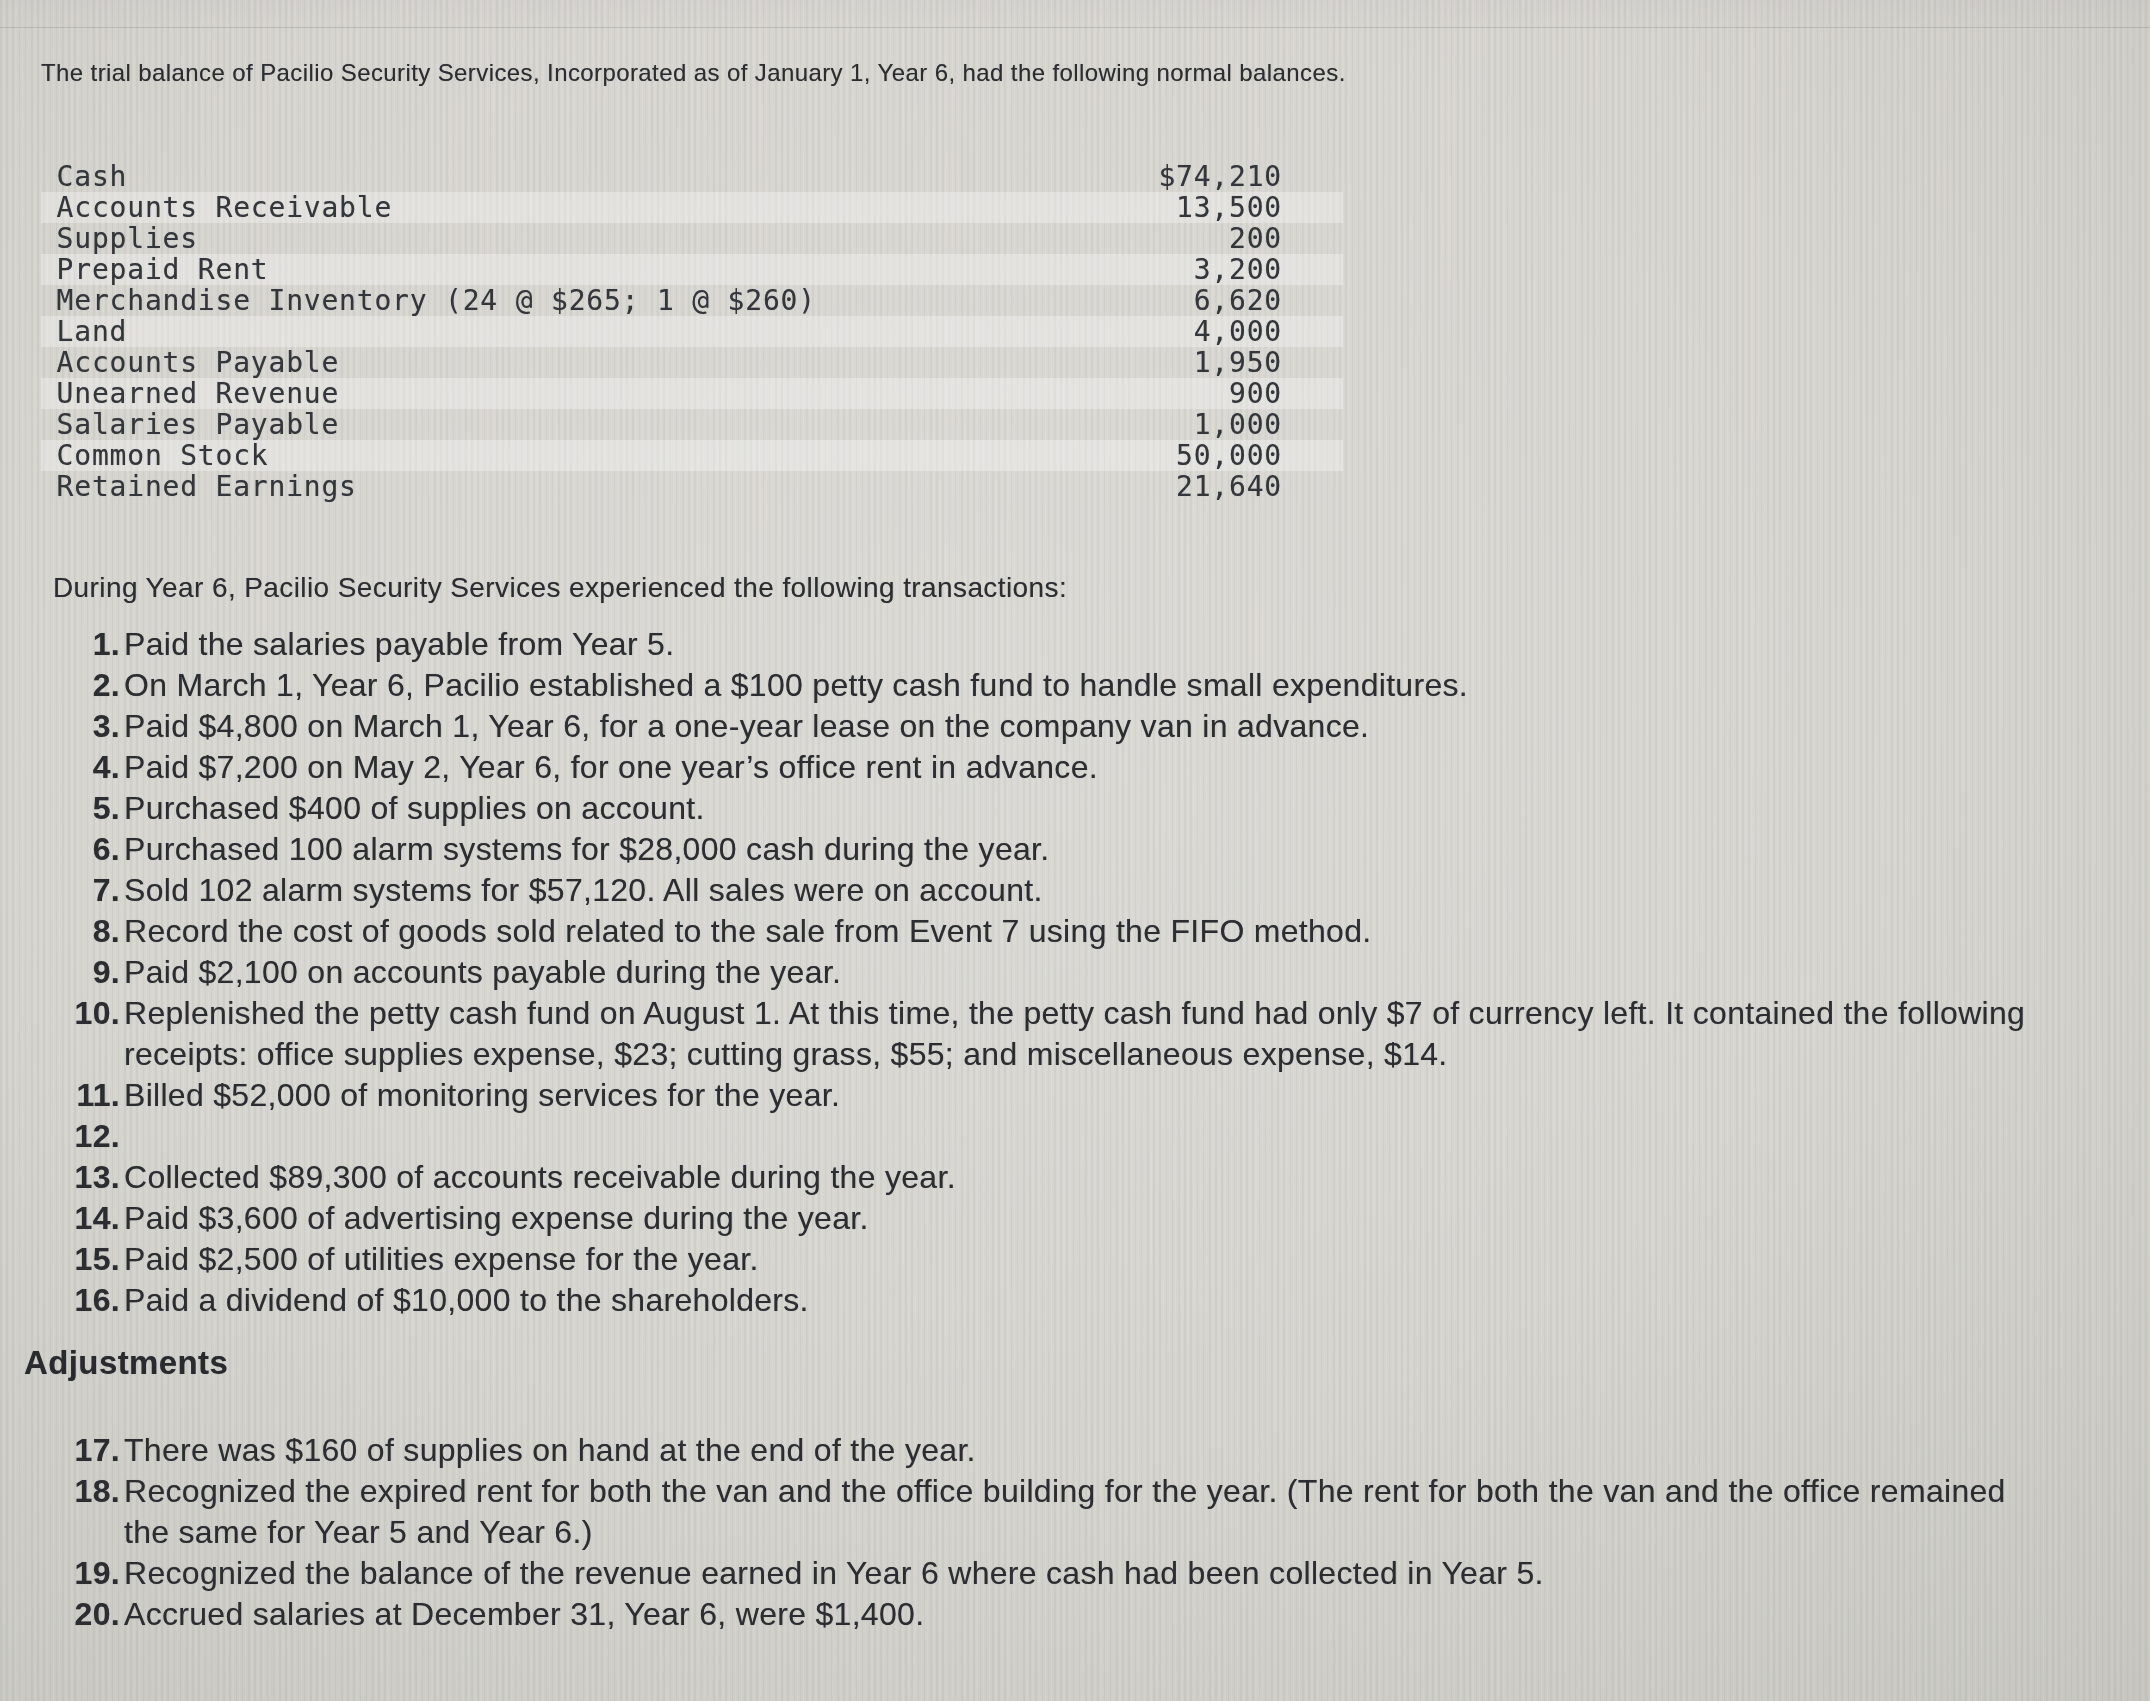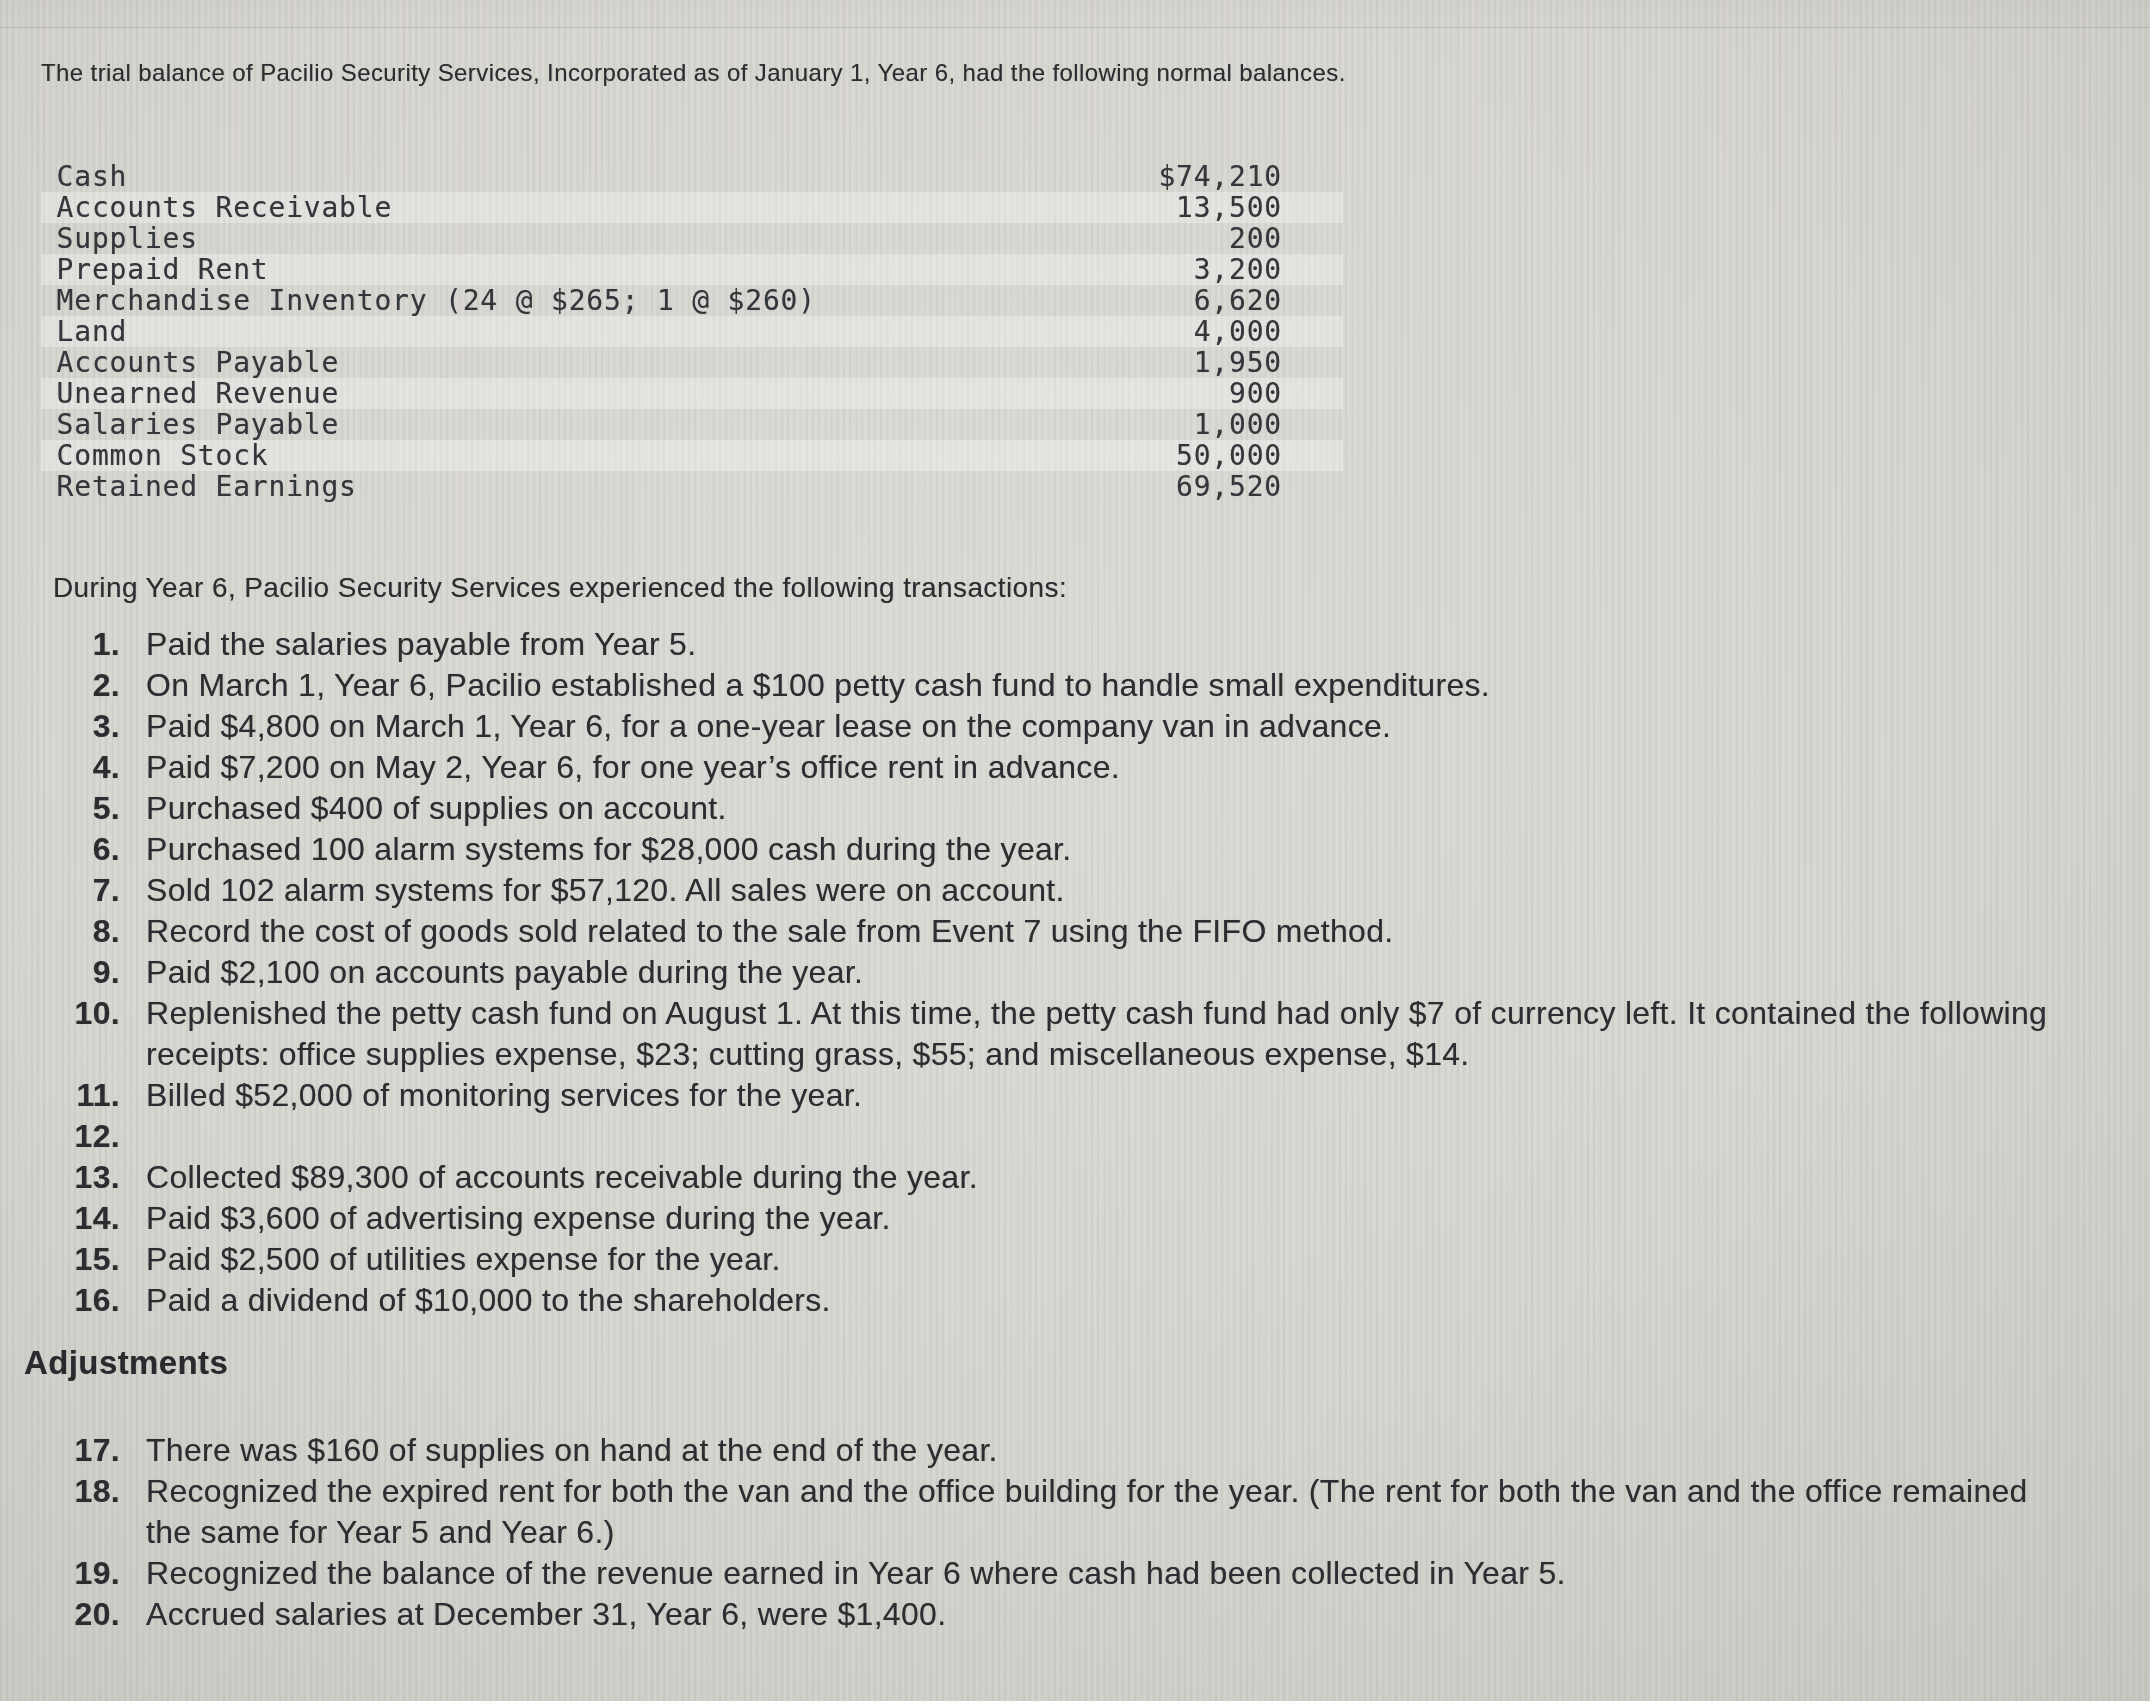--- a/index.html
+++ b/index.html
@@ -42,21 +42,21 @@
   .tx-intro{
     position:absolute;left:37px;top:551px;width:2076px;
     font-size:28px;line-height:41px;letter-spacing:0.4px;margin:16px;
   }
 
   .numlist{position:absolute;left:37px;margin:0;padding:0;list-style:none;width:2045px;}
   .numlist.transactions{top:624px;}
   .numlist.adjustments-list{top:1430px;}
   .numlist li{display:flex;align-items:flex-start;font-size:32px;line-height:41px;letter-spacing:0.3px;}
   .numlist .num{flex:0 0 83px;text-align:right;font-weight:bold;white-space:nowrap;}
-  .numlist .txt{margin-left:26px;max-width:1928px;}
+  .numlist .txt{margin-left:4px;max-width:1928px;}
 
   .adj-heading{
     position:absolute;left:24px;top:1344px;margin:0;
     font-size:33px;font-weight:bold;letter-spacing:0.4px;color:#282a2d;
   }
 </style>
 </head>
 <body>
 
 <div class="page">
@@ -100,21 +100,21 @@
       <div class="tb-row">
         <span class="tb-name">Salaries Payable</span>
         <span class="tb-amt">1,000</span>
       </div>
       <div class="tb-row striped">
         <span class="tb-name">Common Stock</span>
         <span class="tb-amt">50,000</span>
       </div>
       <div class="tb-row">
         <span class="tb-name">Retained Earnings</span>
-        <span class="tb-amt">69,520</span>
+        <span class="tb-amt">21,640</span>
       </div>
     </div>
 
   <p class="tx-intro softtext">During Year 6, Pacilio Security Services experienced the following transactions:</p>
 
   <ol class="numlist transactions softtext" id="transactions-list">
       <li>
         <span class="num">1.</span>
         <span class="txt">Paid the salaries payable from Year 5.</span>
       </li>

